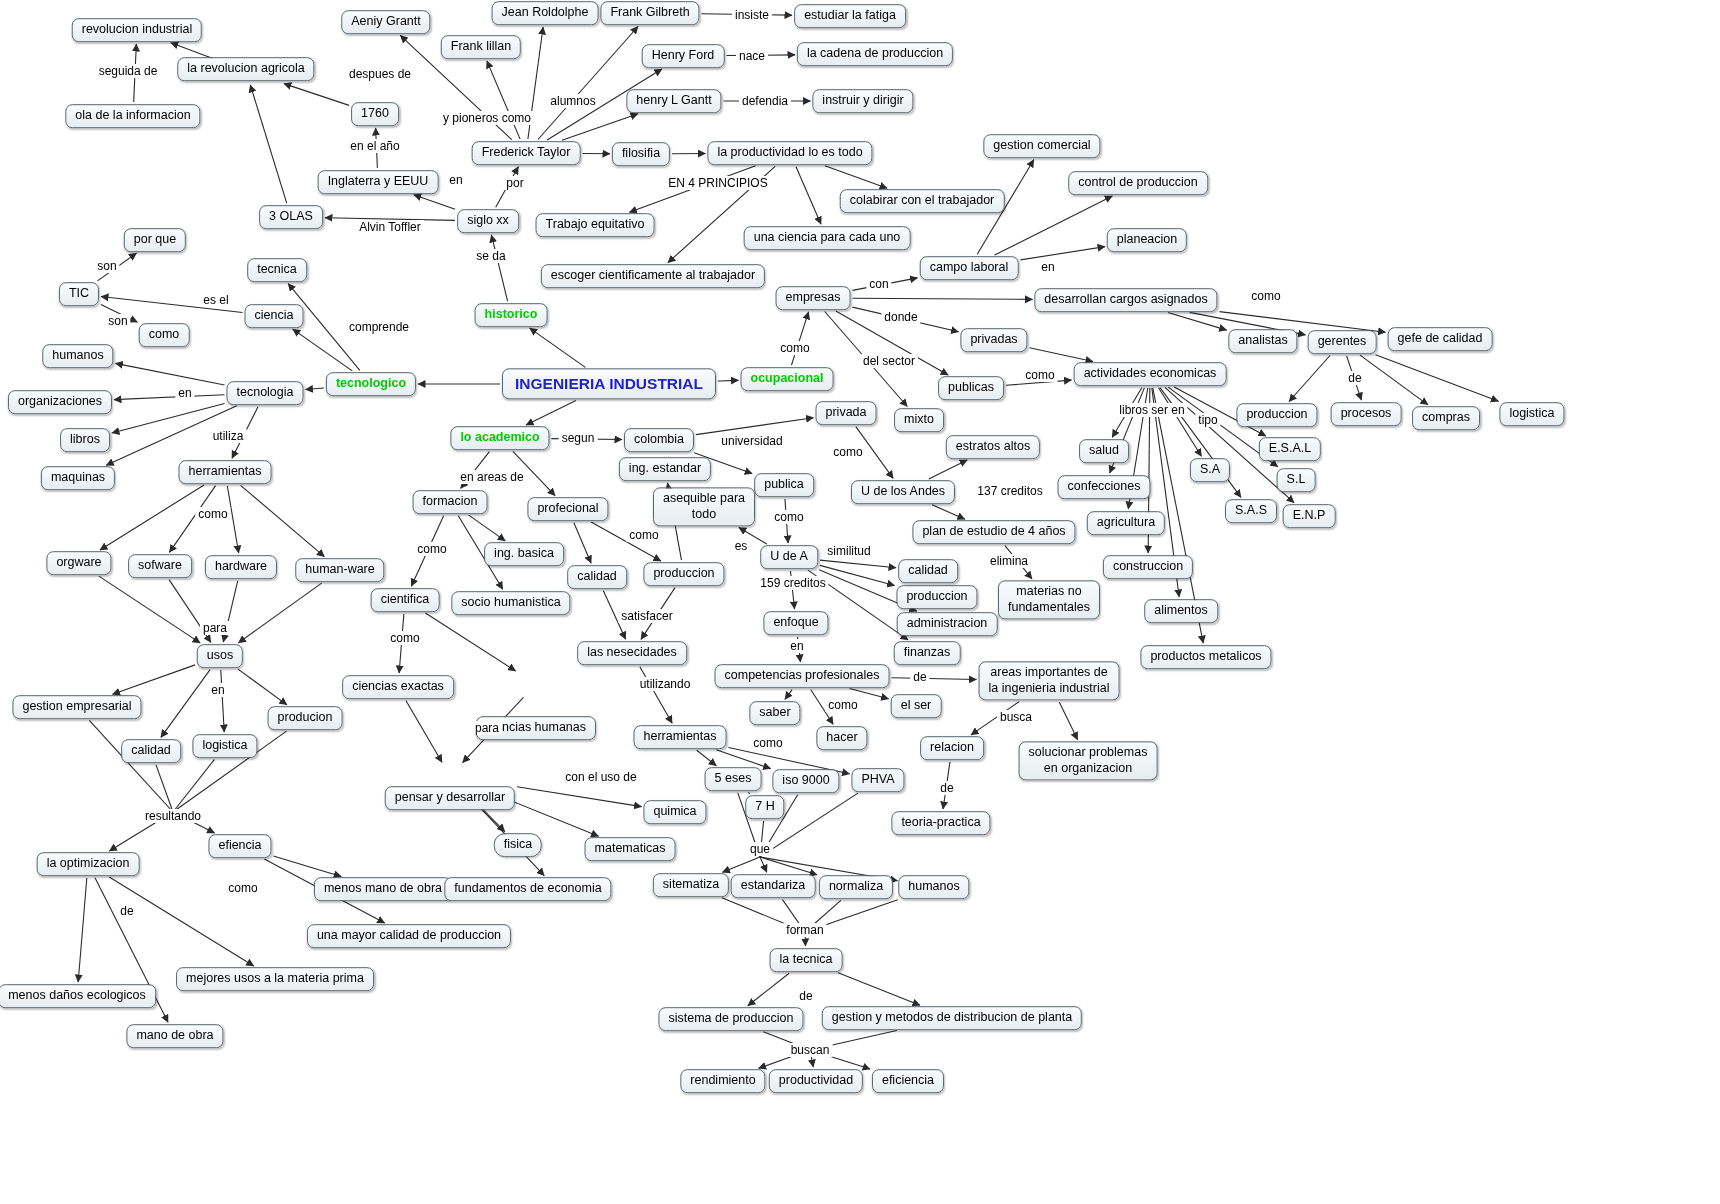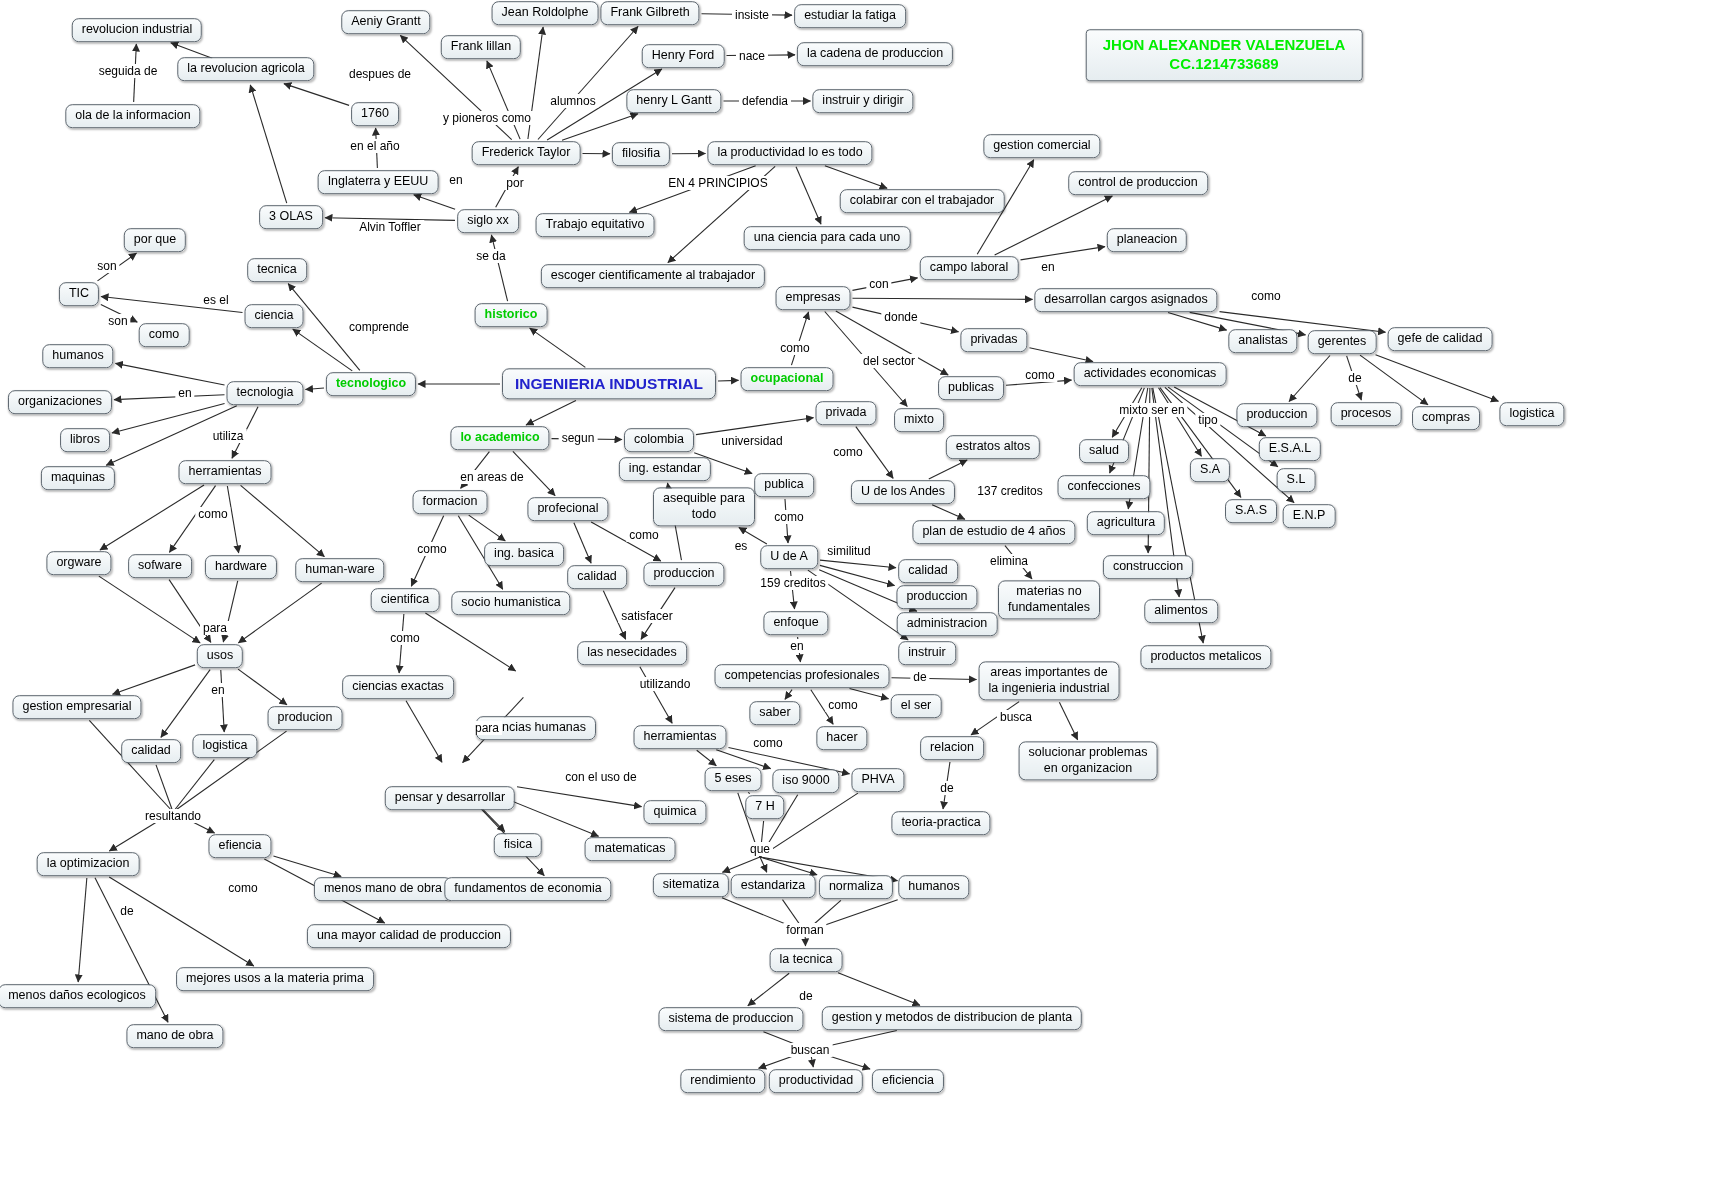--- a/index.html
+++ b/index.html
@@ -232,22 +232,20 @@
     <div class="node" style="left: 650px; top: 13px;">Frank Gilbreth</div>
     <div class="node" style="left: 850px; top: 16px;">estudiar la fatiga</div>
     <div class="node" style="left: 481px; top: 47px;">Frank lillan</div>
     <div class="node" style="left: 683px; top: 56px;">Henry Ford</div>
     <div class="node" style="left: 875px; top: 54px;">la cadena de produccion</div>
     <div class="node" style="left: 246px; top: 69px;">la revolucion agricola</div>
     <div class="node" style="left: 133px; top: 116px;">ola de la informacion</div>
     <div class="node" style="left: 674px; top: 101px;">henry L Gantt</div>
     <div class="node" style="left: 863px; top: 101px;">instruir y dirigir</div>
     <div class="node" style="left: 375px; top: 114px;">1760</div>
-    <div class="node name" style="left: 1224px; top: 55px;">JHON ALEXANDER VALENZUELA
-CC.1214733689</div>
     <div class="node" style="left: 526px; top: 153px;">Frederick Taylor</div>
     <div class="node" style="left: 641px; top: 154px;">filosifia</div>
     <div class="node" style="left: 790px; top: 153px;">la productividad lo es todo</div>
     <div class="node" style="left: 1042px; top: 146px;">gestion comercial</div>
     <div class="node" style="left: 378px; top: 182px;">Inglaterra y EEUU</div>
     <div class="node" style="left: 1138px; top: 183px;">control de produccion</div>
     <div class="node" style="left: 922px; top: 201px;">colabirar con el trabajador</div>
     <div class="node" style="left: 291px; top: 217px;">3 OLAS</div>
     <div class="node" style="left: 488px; top: 221px;">siglo xx</div>
     <div class="node" style="left: 595px; top: 225px;">Trabajo equitativo</div>
@@ -315,21 +313,21 @@
     <div class="node" style="left: 1148px; top: 567px;">construccion</div>
     <div class="node" style="left: 937px; top: 597px;">produccion</div>
     <div class="node" style="left: 1049px; top: 600px;">materias no
 fundamentales</div>
     <div class="node" style="left: 405px; top: 600px;">cientifica</div>
     <div class="node" style="left: 511px; top: 603px;">socio humanistica</div>
     <div class="node" style="left: 947px; top: 624px;">administracion</div>
     <div class="node" style="left: 1181px; top: 611px;">alimentos</div>
     <div class="node" style="left: 220px; top: 656px;">usos</div>
     <div class="node" style="left: 796px; top: 623px;">enfoque</div>
-    <div class="node" style="left: 927px; top: 653px;">instruir</div>
+    <div class="node" style="left: 927px; top: 653px;">finanzas</div>
     <div class="node" style="left: 632px; top: 653px;">las nesecidades</div>
     <div class="node" style="left: 1206px; top: 657px;">productos metalicos</div>
     <div class="node" style="left: 802px; top: 676px;">competencias profesionales</div>
     <div class="node" style="left: 1049px; top: 681px;">areas importantes de
 la ingenieria industrial</div>
     <div class="node" style="left: 77px; top: 707px;">gestion empresarial</div>
     <div class="node" style="left: 305px; top: 718px;">producion</div>
     <div class="node" style="left: 398px; top: 687px;">ciencias exactas</div>
     <div class="node" style="left: 536px; top: 684px; margin-top: 44px;">ciencias humanas</div>
     <div class="node" style="left: 775px; top: 713px;">saber</div>
@@ -342,21 +340,21 @@
     <div class="node" style="left: 1088px; top: 761px;">solucionar problemas
 en organizacion</div>
     <div class="node" style="left: 733px; top: 779px;">5 eses</div>
     <div class="node" style="left: 806px; top: 781px;">iso 9000</div>
     <div class="node" style="left: 878px; top: 780px;">PHVA</div>
     <div class="node" style="left: 450px; top: 798px;">pensar y desarrollar</div>
     <div class="node" style="left: 765px; top: 807px;">7 H</div>
     <div class="node" style="left: 675px; top: 812px;">quimica</div>
     <div class="node" style="left: 941px; top: 823px;">teoria-practica</div>
     <div class="node" style="left: 240px; top: 846px;">efiencia</div>
-    <div class="node" style="left: 518px; top: 845px;">fisica</div>
+    <div class="node" style="left: 518px; top: 845px; border-radius: 11px;">fisica</div>
     <div class="node" style="left: 630px; top: 849px;">matematicas</div>
     <div class="node" style="left: 88px; top: 864px;">la optimizacion</div>
     <div class="node" style="left: 383px; top: 889px;">menos mano de obra</div>
     <div class="node" style="left: 528px; top: 889px;">fundamentos de economia</div>
     <div class="node" style="left: 691px; top: 885px;">sitematiza</div>
     <div class="node" style="left: 773px; top: 886px;">estandariza</div>
     <div class="node" style="left: 856px; top: 887px;">normaliza</div>
     <div class="node" style="left: 934px; top: 887px;">humanos</div>
     <div class="node" style="left: 409px; top: 936px;">una mayor calidad de produccion</div>
     <div class="node" style="left: 806px; top: 960px;">la tecnica</div>
@@ -390,21 +388,21 @@
     <span class="edge-label" style="left: 379px; top: 327px;">comprende</span>
     <span class="edge-label" style="left: 901px; top: 317px;">donde</span>
     <span class="edge-label" style="left: 795px; top: 348px;">como</span>
     <span class="edge-label" style="left: 889px; top: 361px;">del sector</span>
     <span class="edge-label" style="left: 185px; top: 393px;">en</span>
     <span class="edge-label" style="left: 1040px; top: 375px;">como</span>
     <span class="edge-label" style="left: 1355px; top: 378px;">de</span>
     <span class="edge-label" style="left: 228px; top: 436px;">utiliza</span>
     <span class="edge-label" style="left: 578px; top: 438px;">segun</span>
     <span class="edge-label" style="left: 752px; top: 441px;">universidad</span>
-    <span class="edge-label" style="left: 1152px; top: 410px;">mixto ser en</span>
+    <span class="edge-label" style="left: 1152px; top: 410px;">libros ser en</span>
     <span class="edge-label" style="left: 1208px; top: 420px;">tipo</span>
     <span class="edge-label" style="left: 848px; top: 452px;">como</span>
     <span class="edge-label" style="left: 492px; top: 477px;">en areas de</span>
     <span class="edge-label" style="left: 1010px; top: 491px;">137 creditos</span>
     <span class="edge-label" style="left: 213px; top: 514px;">como</span>
     <span class="edge-label" style="left: 789px; top: 517px;">como</span>
     <span class="edge-label" style="left: 432px; top: 549px;">como</span>
     <span class="edge-label" style="left: 644px; top: 535px;">como</span>
     <span class="edge-label" style="left: 741px; top: 546px;">es</span>
     <span class="edge-label" style="left: 849px; top: 551px;">similitud</span>

